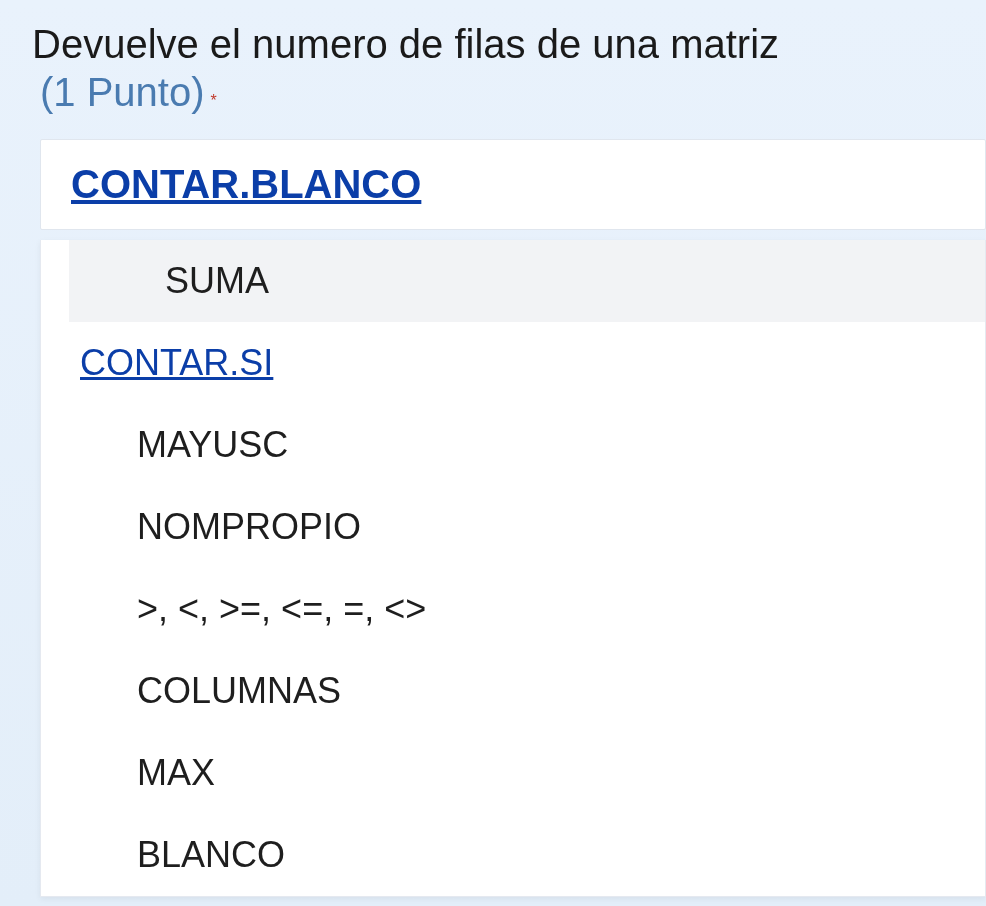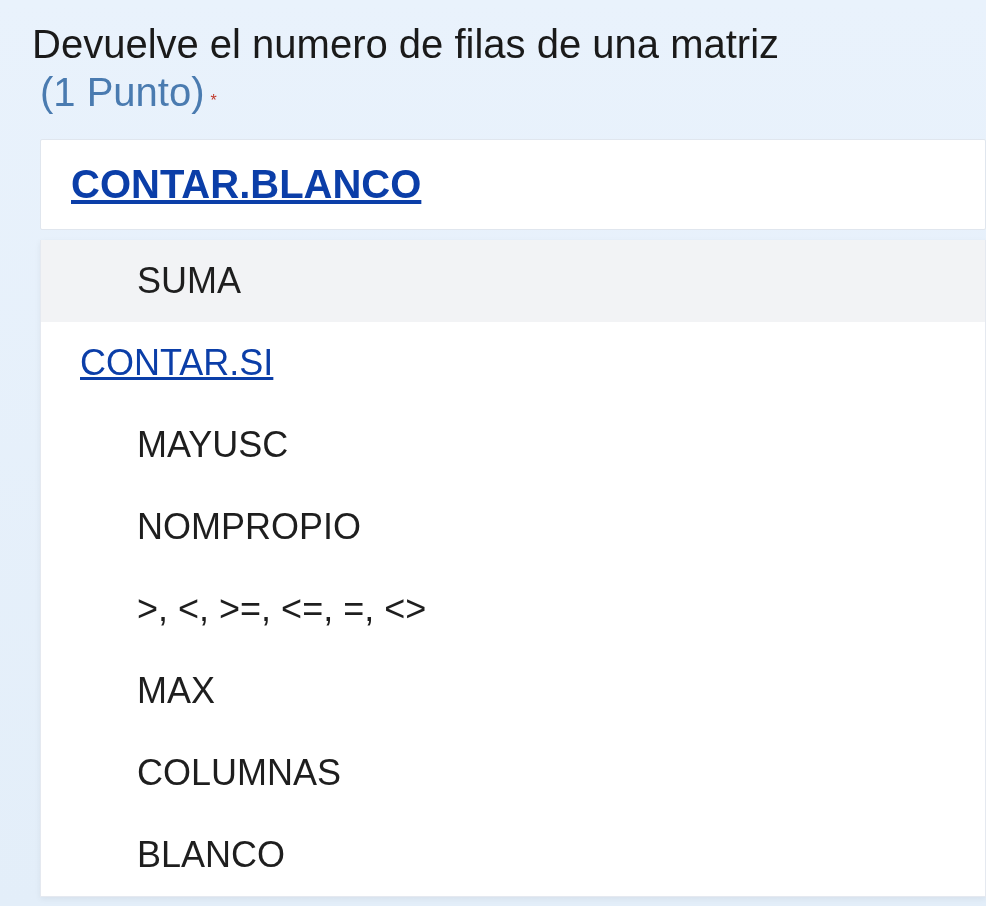--- a/index.html
+++ b/index.html
@@ -53,20 +53,21 @@
     }
     .option {
       padding: 20px 28px 20px 96px;
       font-size: 36px;
       color: #1e1e1e;
       font-weight: 400;
       cursor: pointer;
     }
     .option.highlighted {
       background: #f2f3f5;
+      margin-left: 28px;
     }
     .option.link-style {
       color: #0b3ea8;
       text-decoration: underline;
       padding-left: 39px;
     }
   </style>
 </head>
 <body>
 
@@ -80,16 +81,16 @@
 <div class="selected-box">
   <span class="selected-link">CONTAR.BLANCO</span>
 </div>
 
 <div class="dropdown" id="dropdown-list">
 <div class="option highlighted"><span>SUMA</span></div>
     <div class="option link-style"><span>CONTAR.SI</span></div>
     <div class="option"><span>MAYUSC</span></div>
     <div class="option"><span>NOMPROPIO</span></div>
     <div class="option"><span>&gt;, &lt;, &gt;=, &lt;=, =, &lt;&gt;</span></div>
+    <div class="option"><span>COLUMNAS</span></div>
     <div class="option"><span>MAX</span></div>
-    <div class="option"><span>COLUMNAS</span></div>
     <div class="option"><span>BLANCO</span></div>
   </div>
 
 </body></html>

